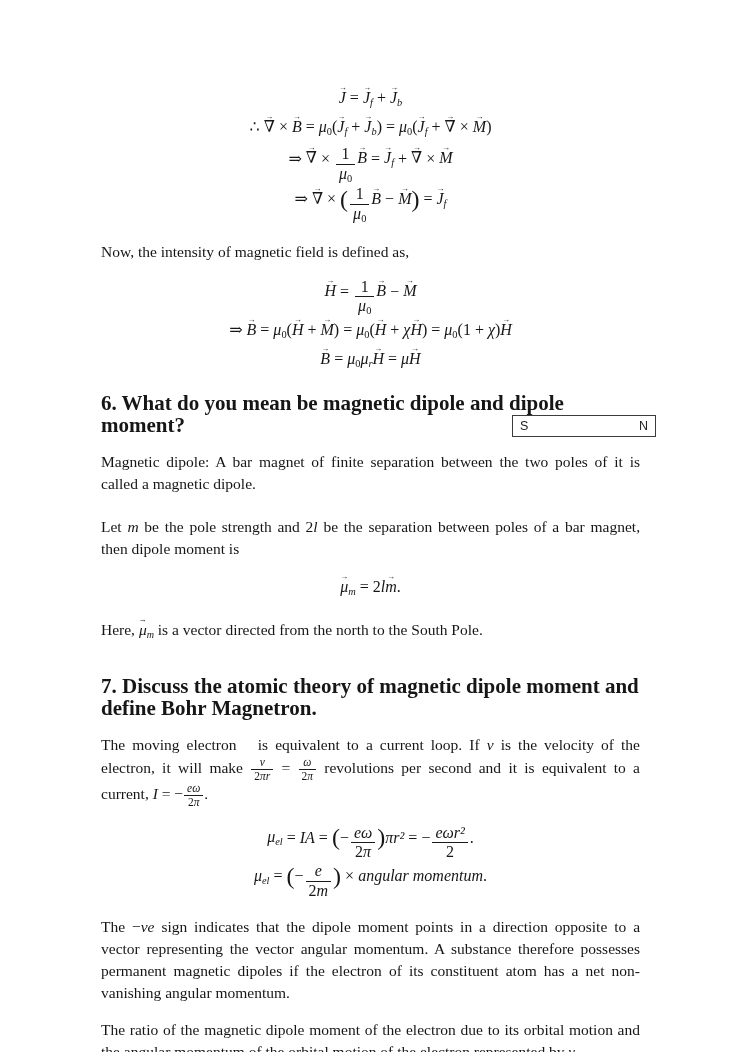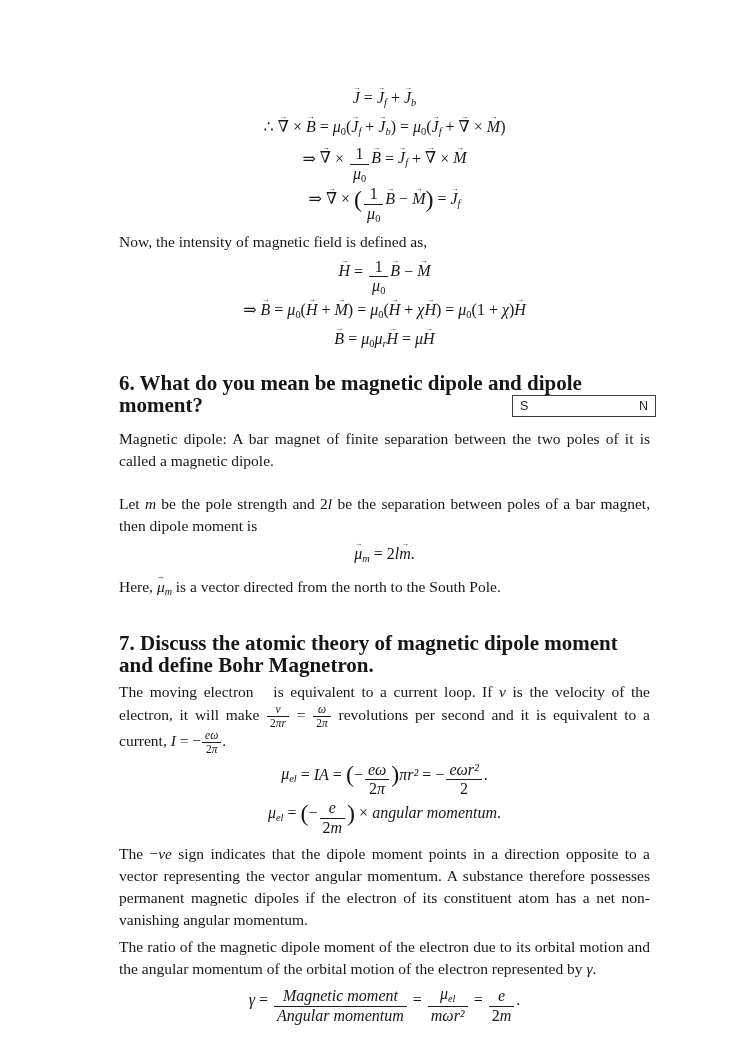--- a/index.html
+++ b/index.html
@@ -1,22 +1,22 @@
 <!DOCTYPE html>
 <html><head>
 <meta charset="utf-8">
 <style>
   html,body{margin:0;padding:0;}
   body{
     width:744px;height:1052px;background:#ffffff;color:#161616;
     font-family:"Liberation Serif","DejaVu Serif",serif;
     font-size:15.5px;-webkit-font-smoothing:antialiased;
   }
-  .page{position:relative;padding:86px 89px 0 114px;box-sizing:border-box;width:744px;height:1052px;overflow:hidden;}
-  p,h3{margin:5px;}
+  .page{position:relative;padding:86px 89px 0 86px;box-sizing:border-box;width:744px;height:1052px;overflow:hidden;}
+  p,h3{margin:15px;}
   .para{text-align:justify;line-height:22px;}
   .line{line-height:22px;}
   .eqline{text-align:center;line-height:24px;font-size:16px;}
   .heading{font-weight:bold;font-size:21px;line-height:22px;}
   .it{font-style:italic;}
   
   .vec{position:relative;white-space:nowrap;}
   .vec::after{
     content:"\2192";position:absolute;left:0;right:0;top:-0.62em;
     font-size:0.5em;font-style:normal;text-align:center;line-height:1;

